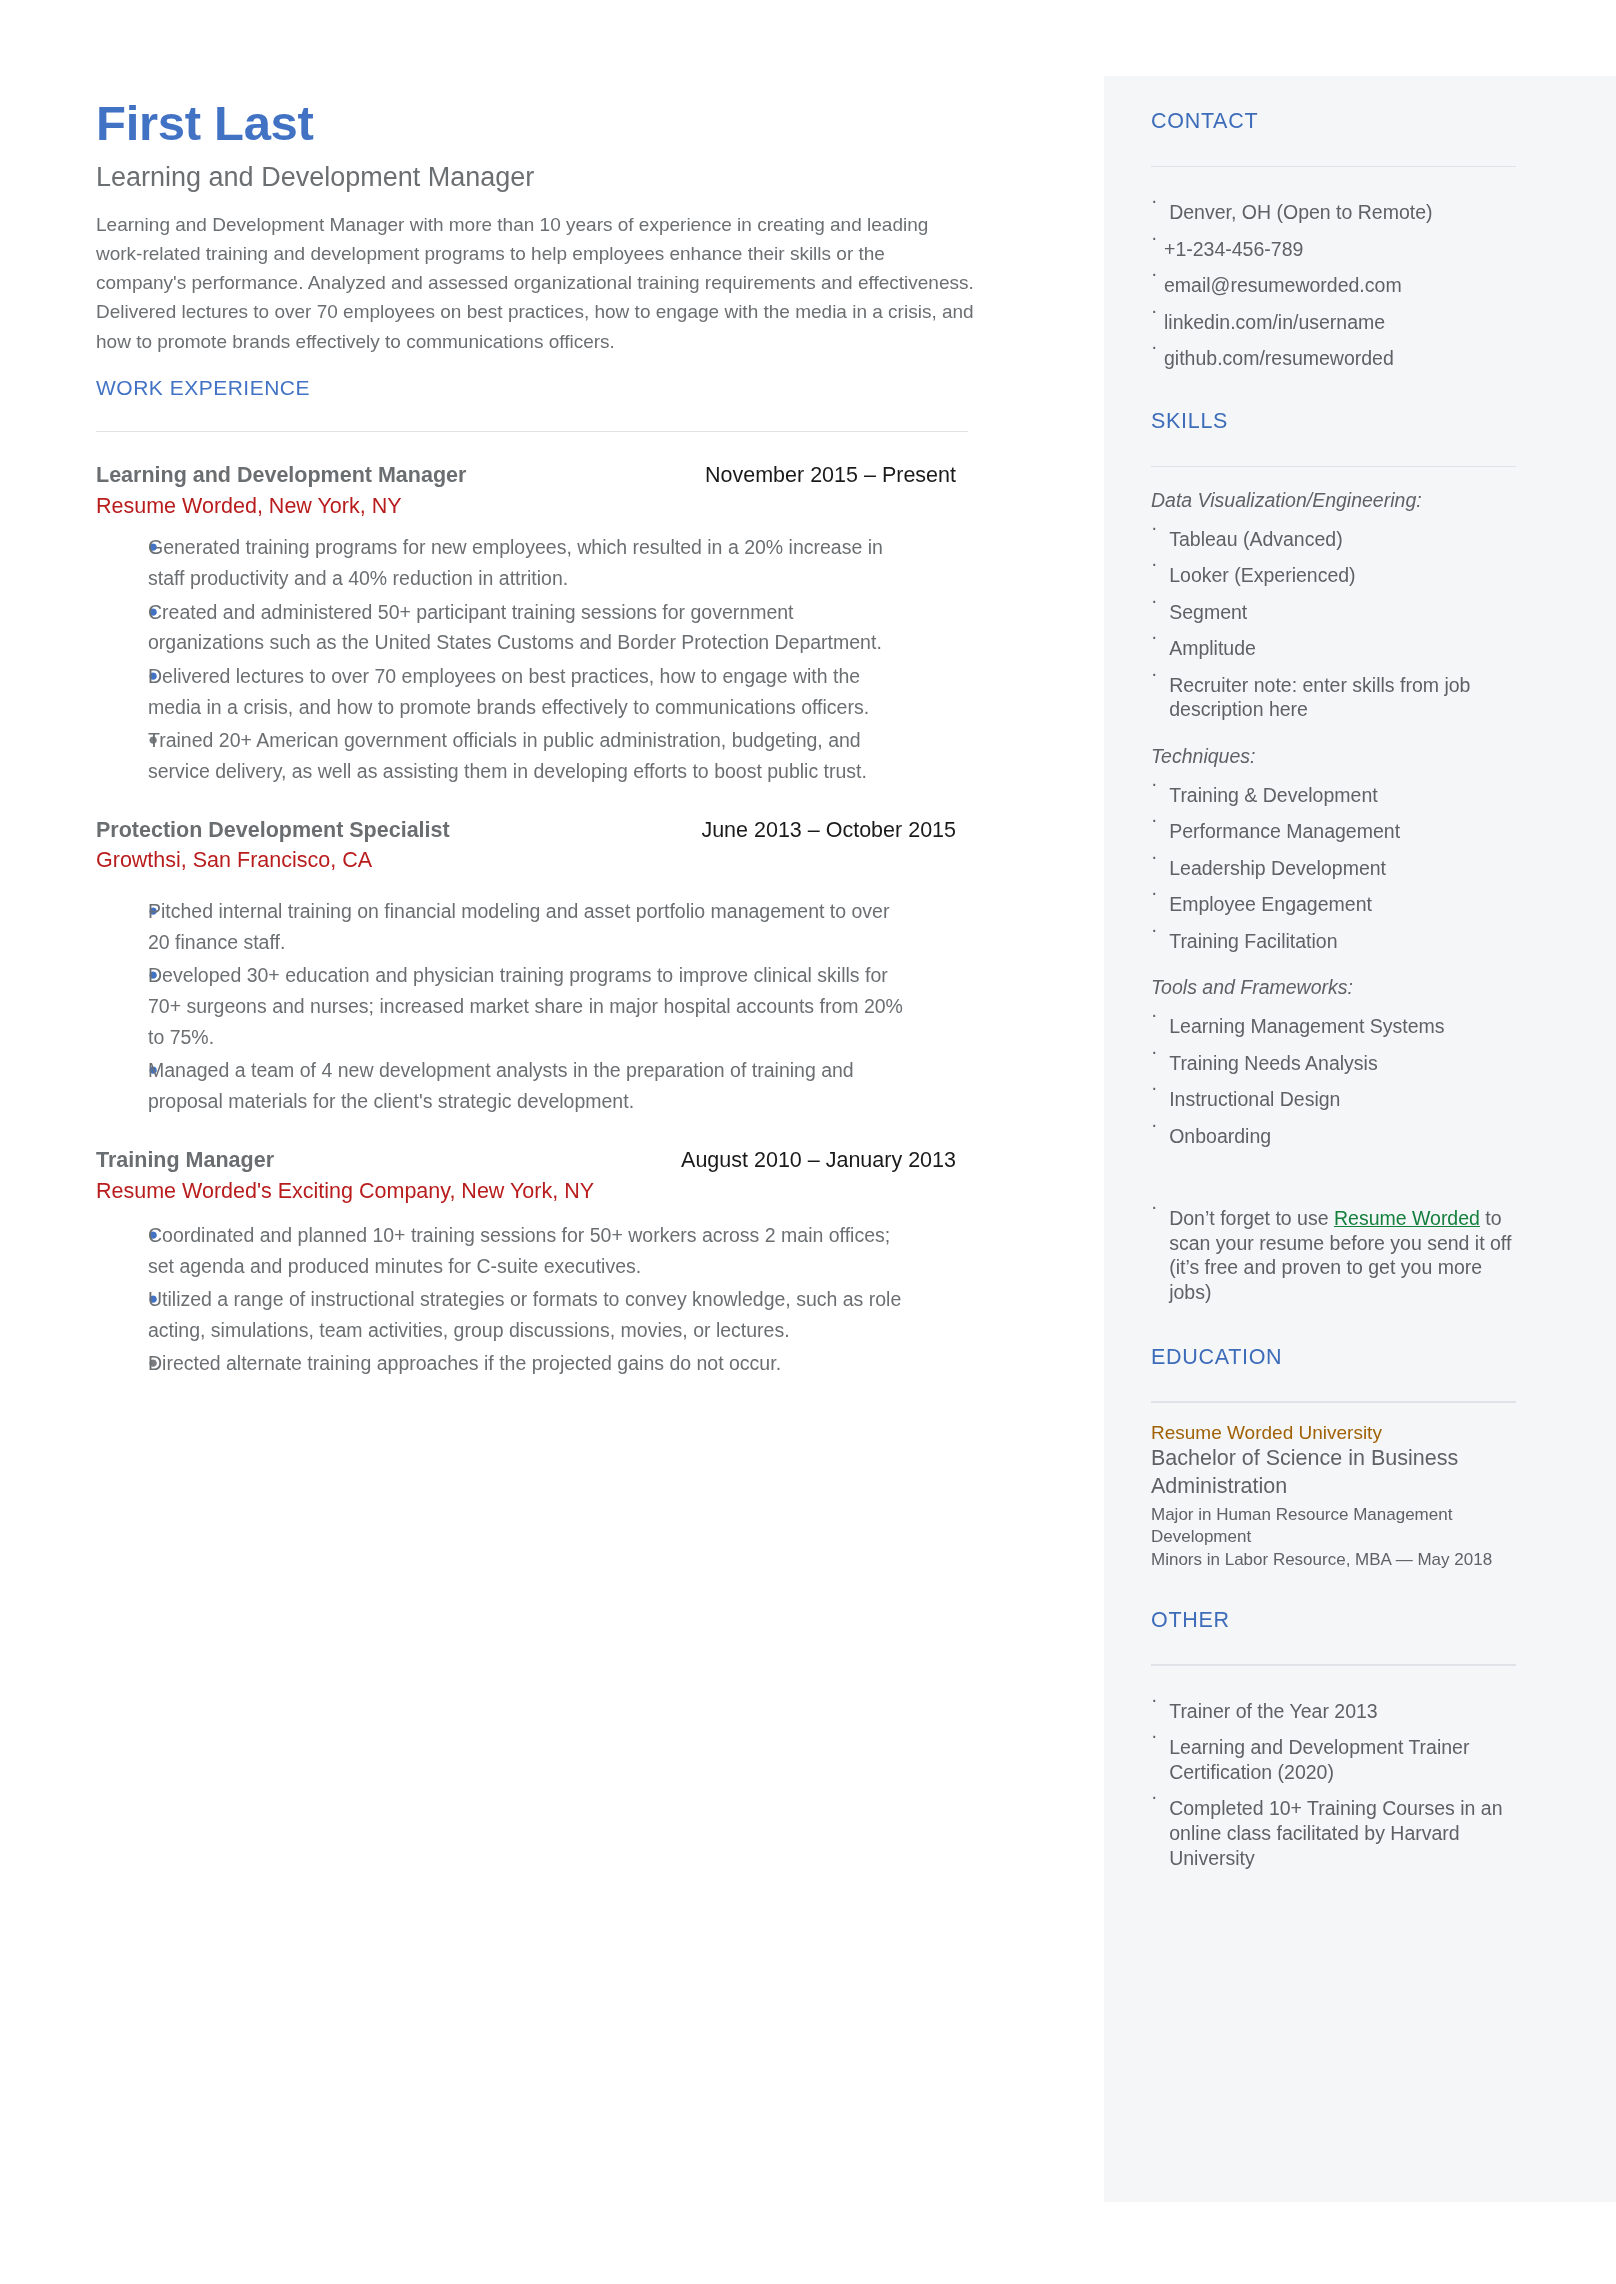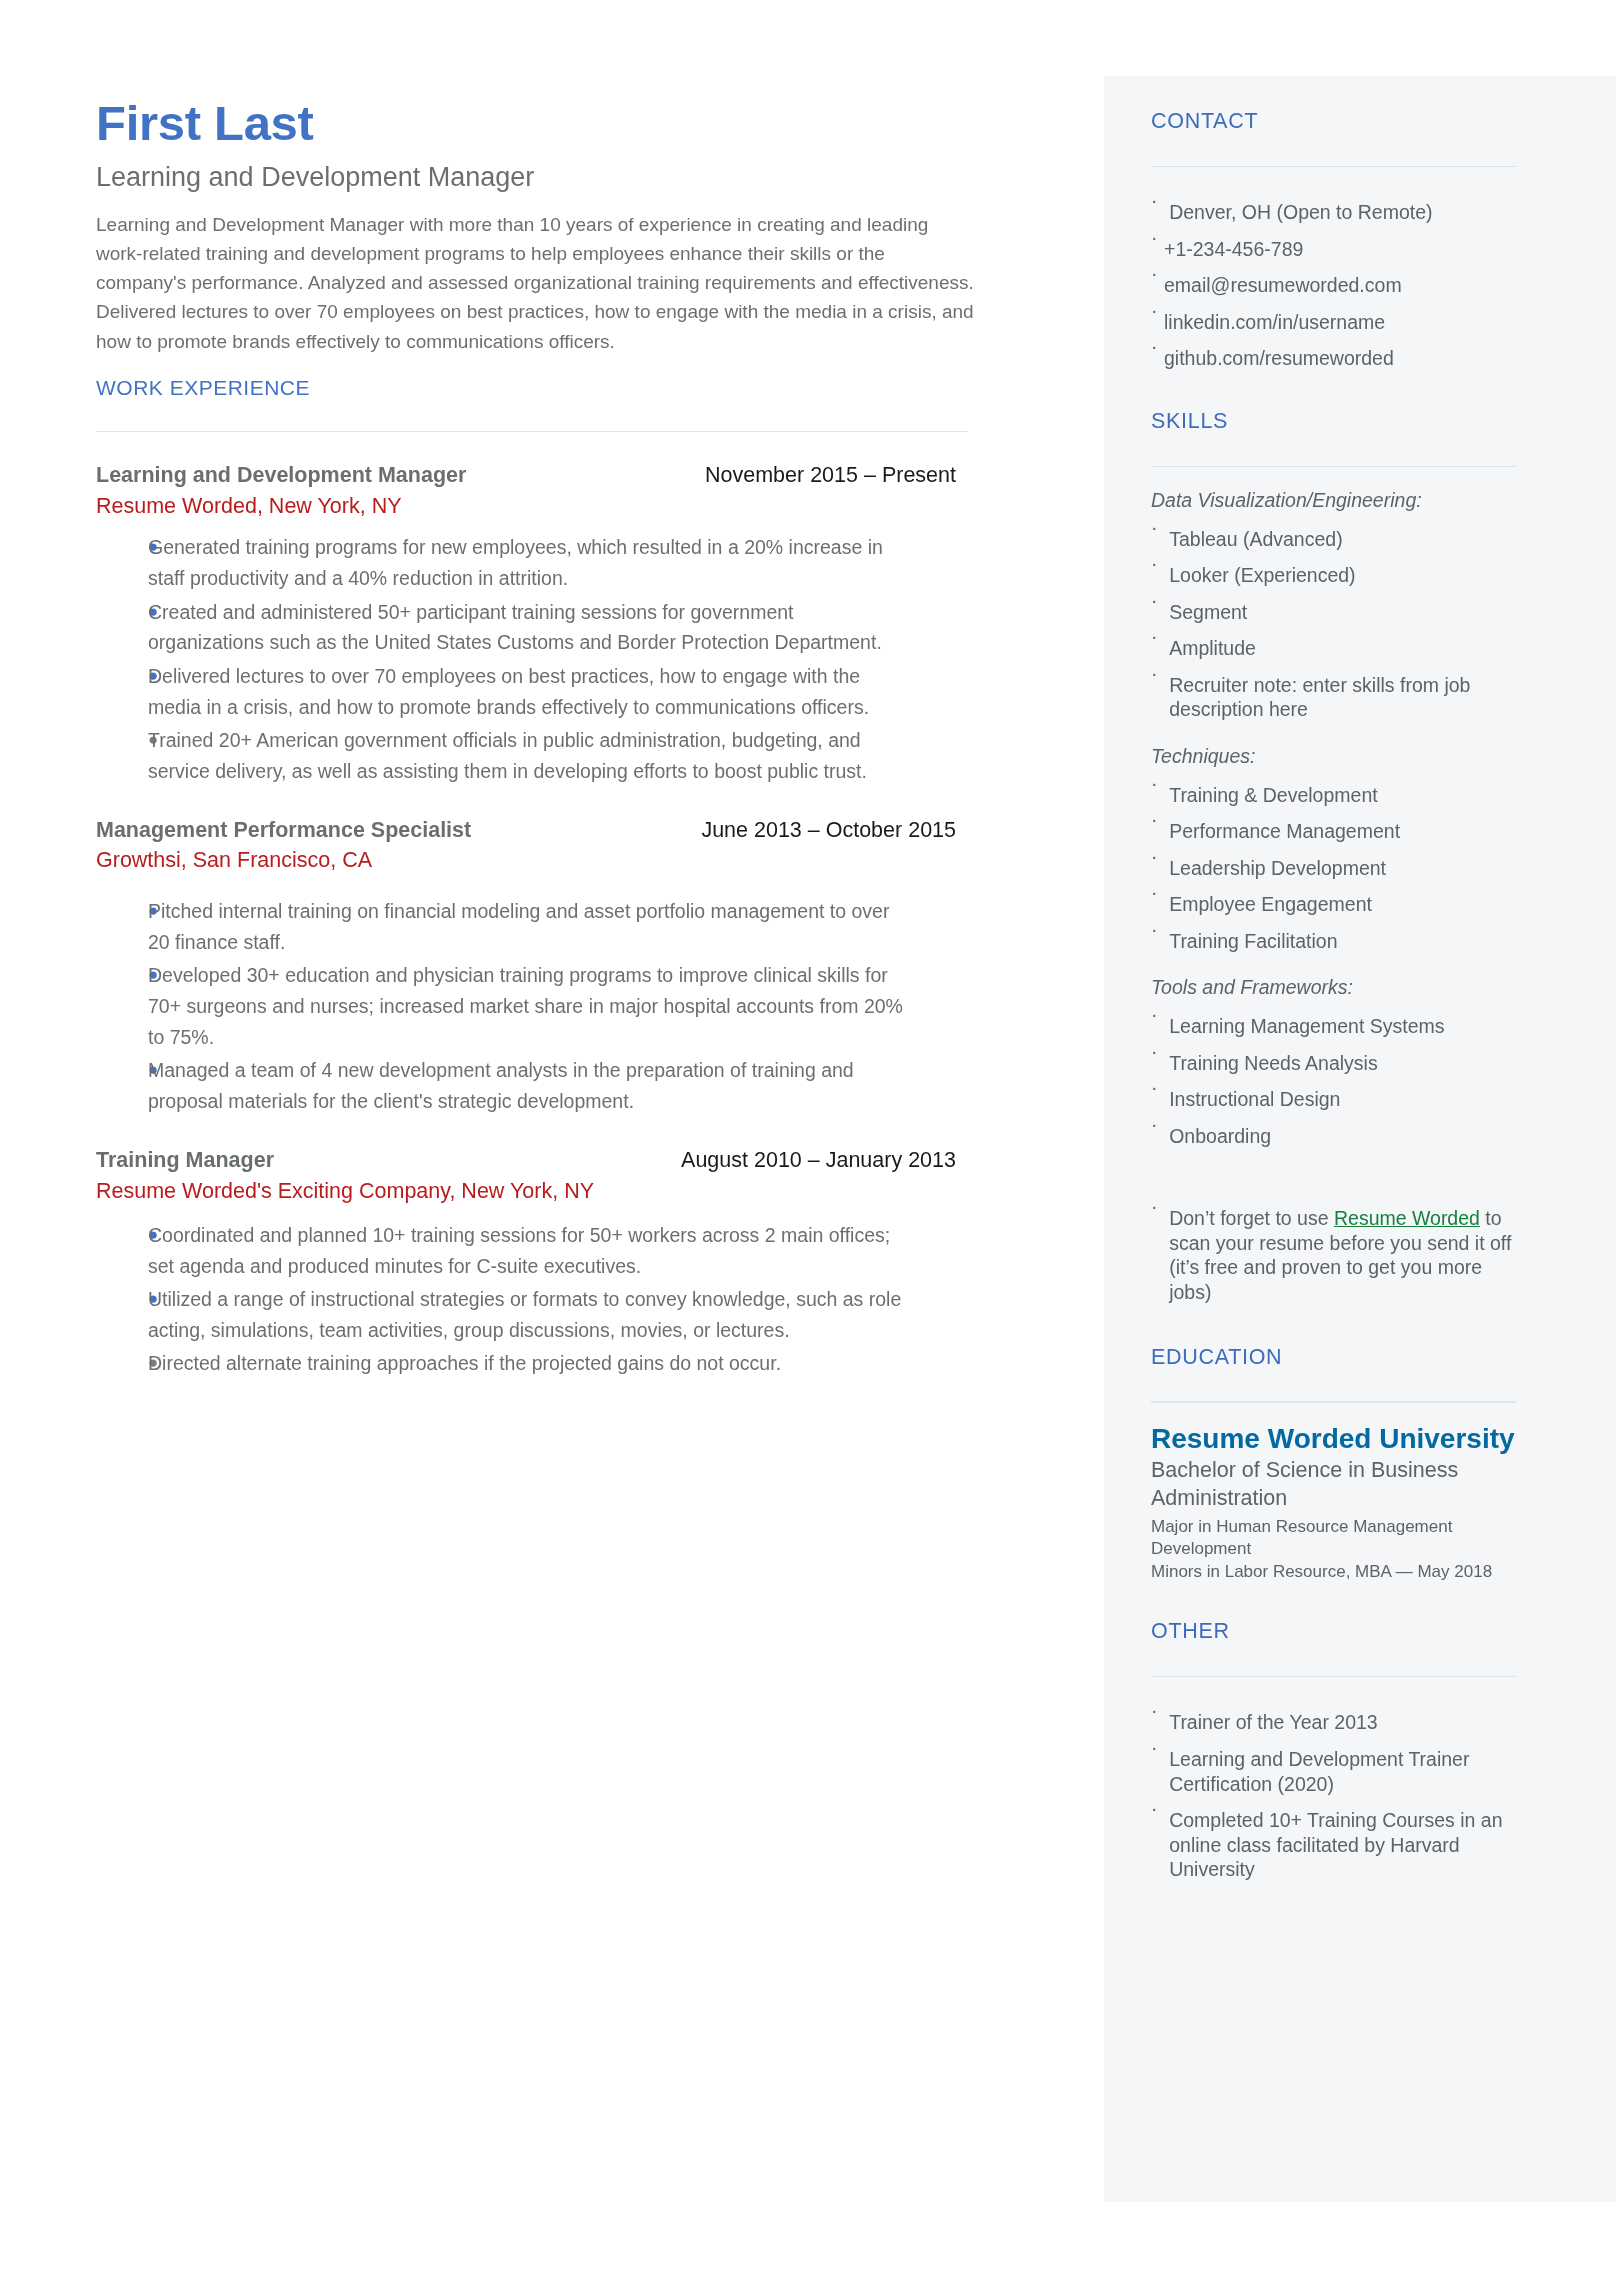--- a/index.html
+++ b/index.html
@@ -83,24 +83,24 @@
   }
 
   .side-gap { height: 22px; }
 
   .rw-link {
     color: #15803d;
     text-decoration: underline;
   }
 
   .edu-school {
-    color: #0369a1;
-    font-size: 28px;
+    color: #a16207;
+    font-size: 19px;
     line-height: 1.3;
-    font-weight: 700;
+    font-weight: 400;
   }
   .edu-degree {
     color: #5e6265;
     font-size: 21.5px;
     line-height: 1.3;
     font-weight: 300;
   }
   .edu-detail {
     color: #5e6265;
     font-size: 17px;
@@ -390,21 +390,21 @@
         </div>
         <div class="bullet b-gray">
           <span class="bdot">●</span>
           <span class="btxt">Trained 20+ American government officials in public administration, budgeting, and service delivery, as well as assisting them in developing efforts to boost public trust.</span>
         </div>
       </div>
     </div>
 
     <div class="job">
       <div class="job-row">
-        <span class="job-role">Management Performance Specialist</span>
+        <span class="job-role">Protection Development Specialist</span>
         <span class="job-dates">June 2013 – October 2015</span>
       </div>
       <div class="job-company">Growthsi, San Francisco, CA</div>
       <div class="bullets" style="margin-top:21px;">
         <div class="bullet b-blue">
           <span class="bdot">●</span>
           <span class="btxt">Pitched internal training on financial modeling and asset portfolio management to over 20 finance staff.</span>
         </div>
         <div class="bullet b-blue">
           <span class="bdot">●</span>

